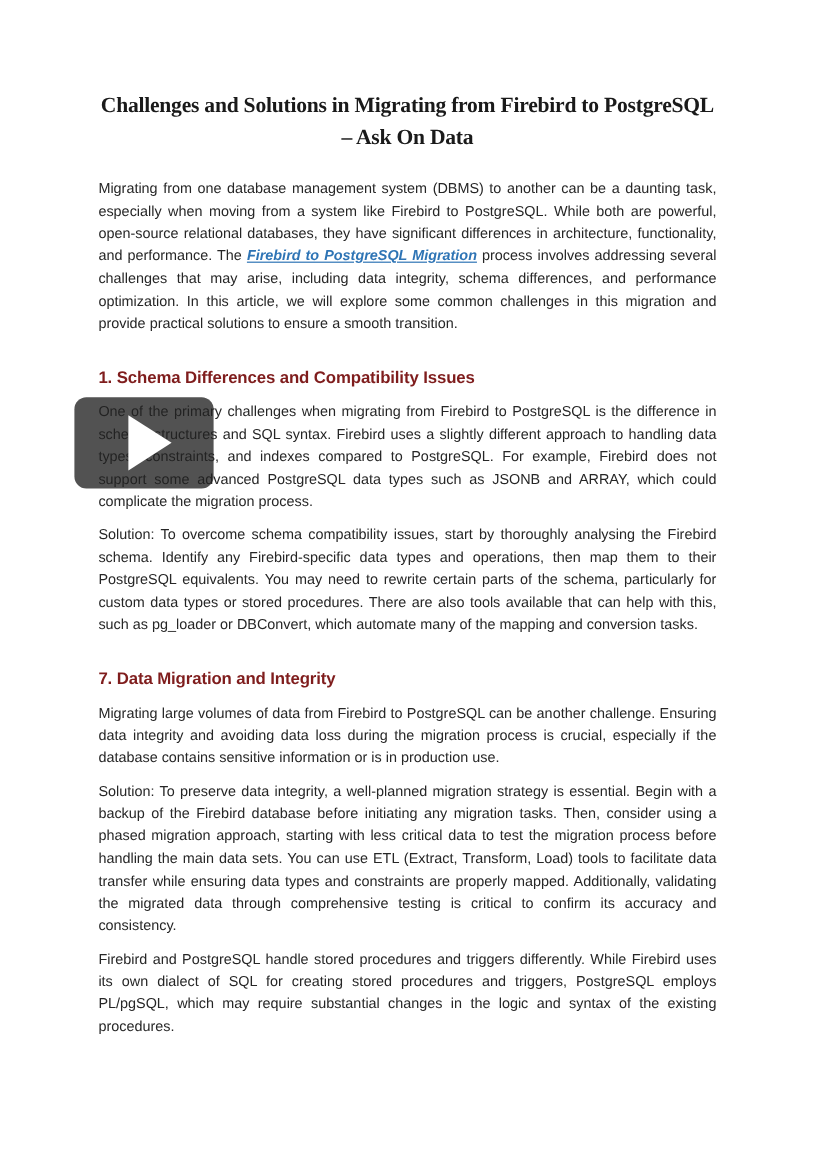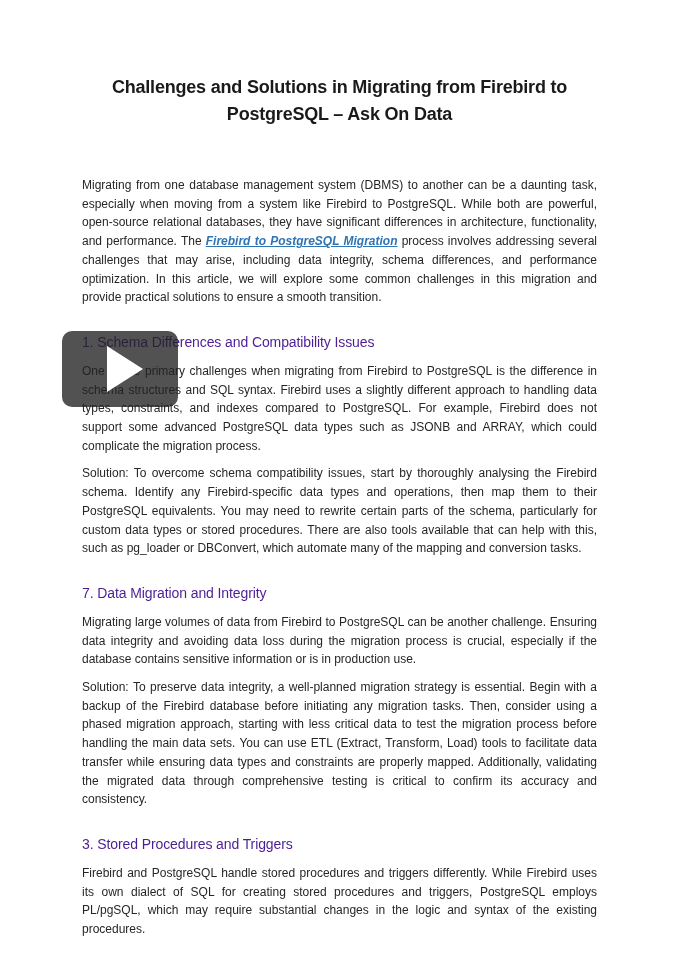--- a/index.html
+++ b/index.html
@@ -16,41 +16,42 @@
     background: #ffffff;
     padding: 74px 81px 0 82px;
   }
   .title {
     font-size: 18px;
     line-height: 27px;
     font-weight: bold;
     text-align: center;
     color: #1a1a1a;
     letter-spacing: -0.2px;
-    margin-bottom: 48px;
+    margin-bottom: 20px;
+    font-family: Liberation Serif, serif;
   }
   p.body {
     font-size: 12px;
     line-height: 18.7px;
     text-align: justify;
     color: #262626;
     margin: 0 0 9px 0;
   }
   a.doclink {
     color: #2E74B5;
     font-weight: bold;
     text-decoration: underline;
     cursor: pointer;
     font-style: italic;
   }
   h2.section-heading {
     font-size: 14px;
     line-height: 19px;
-    font-weight: normal;
-    color: #4c1d95;
+    font-weight: bold;
+    color: #7f1d1d;
     margin: 26px 0 10px 0;
     letter-spacing: -0.1px;
   }
   .video-overlay {
     position: absolute;
     left: 62px;
     top: 331px;
     width: 116px;
     height: 76px;
     background: rgba(33, 33, 33, 0.78);
@@ -84,21 +85,20 @@
     <p class="body">Solution: To overcome schema compatibility issues, start by thoroughly analysing the Firebird schema. Identify any Firebird-specific data types and operations, then map them to their PostgreSQL equivalents. You may need to rewrite certain parts of the schema, particularly for custom data types or stored procedures. There are also tools available that can help with this, such as pg_loader or DBConvert, which automate many of the mapping and conversion tasks.</p>
   </section>
 
   <section>
     <h2 class="section-heading">7. Data Migration and Integrity</h2>
     <p class="body">Migrating large volumes of data from Firebird to PostgreSQL can be another challenge. Ensuring data integrity and avoiding data loss during the migration process is crucial, especially if the database contains sensitive information or is in production use.</p>
     <p class="body">Solution: To preserve data integrity, a well-planned migration strategy is essential. Begin with a backup of the Firebird database before initiating any migration tasks. Then, consider using a phased migration approach, starting with less critical data to test the migration process before handling the main data sets. You can use ETL (Extract, Transform, Load) tools to facilitate data transfer while ensuring data types and constraints are properly mapped. Additionally, validating the migrated data through comprehensive testing is critical to confirm its accuracy and consistency.</p>
   </section>
 
   <section>
-    <h2 class="section-heading">3. Stored Procedures and Triggers</h2>
     <p class="body">Firebird and PostgreSQL handle stored procedures and triggers differently. While Firebird uses its own dialect of SQL for creating stored procedures and triggers, PostgreSQL employs PL/pgSQL, which may require substantial changes in the logic and syntax of the existing procedures.</p>
   </section>
 
   <div class="video-overlay">
     <div class="play-triangle"></div>
   </div>
 
 </div>
 
 </body></html>

